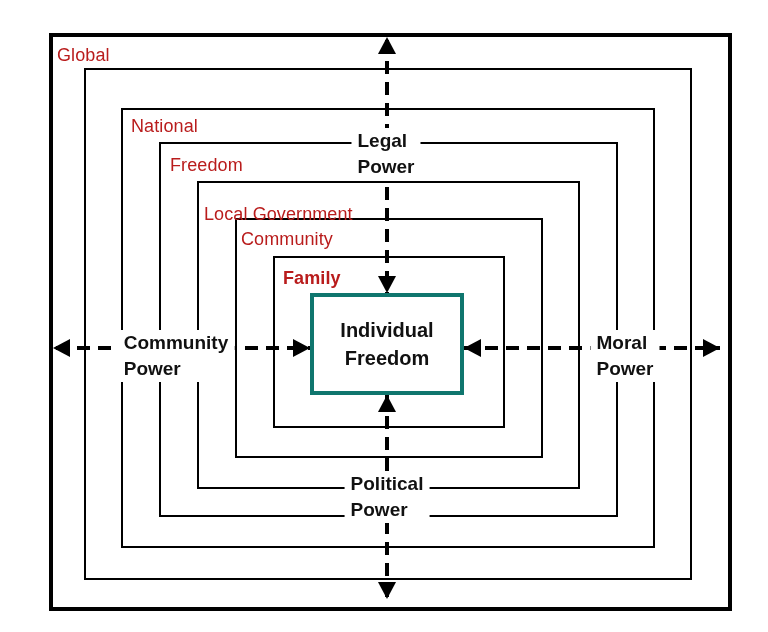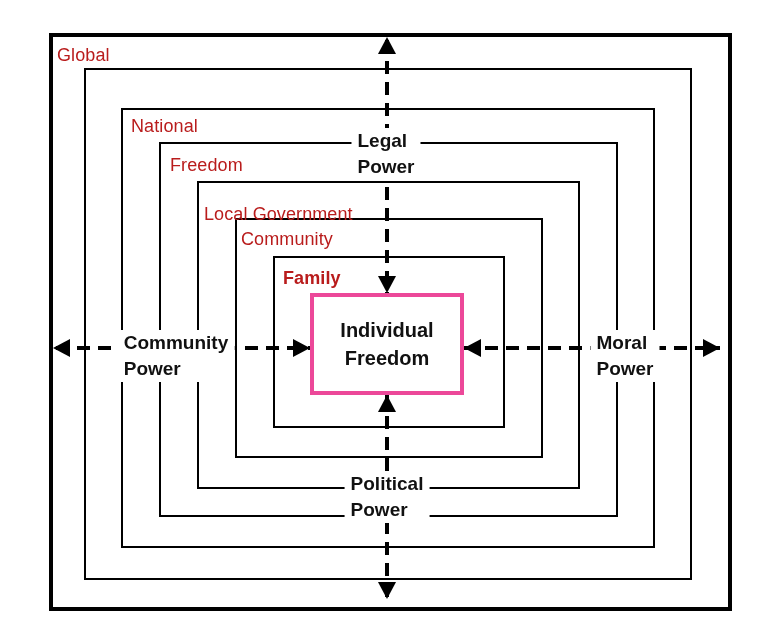--- a/index.html
+++ b/index.html
@@ -22,21 +22,21 @@
   .lab-g{left:57px;top:45px;}
   .lab-m{left:92px;top:78px;}
   .lab-n{left:131px;top:116px;}
   .lab-r{left:170px;top:155px;}
   .lab-l{left:204px;top:192px;margin-top:12px;}
   .lab-c{left:241px;top:229px;}
   .lab-f{left:283px;top:268px;font-weight:bold;}
   
   .center-box{
     position:absolute;left:310px;top:293px;width:154px;height:102px;
-    border:4px solid #ec4899;box-sizing:border-box;background:#fff;z-index:1;
+    border:4px solid #0f766e;box-sizing:border-box;background:#fff;z-index:1;
     display:flex;flex-direction:column;align-items:center;justify-content:center;
     font-weight:bold;font-size:20px;line-height:28px;color:#111;text-align:center;
   }
   
   .dash-v{position:absolute;width:4px;z-index:2;
     background:repeating-linear-gradient(to bottom,#000 0 13px,transparent 13px 21px);}
   .dash-h{position:absolute;height:4px;z-index:2;
     background:repeating-linear-gradient(to right,#000 0 13px,transparent 13px 21px);}
   .dv-top{left:385px;top:40px;height:253px;}
   .dv-bottom{left:385px;top:395px;height:204px;}

